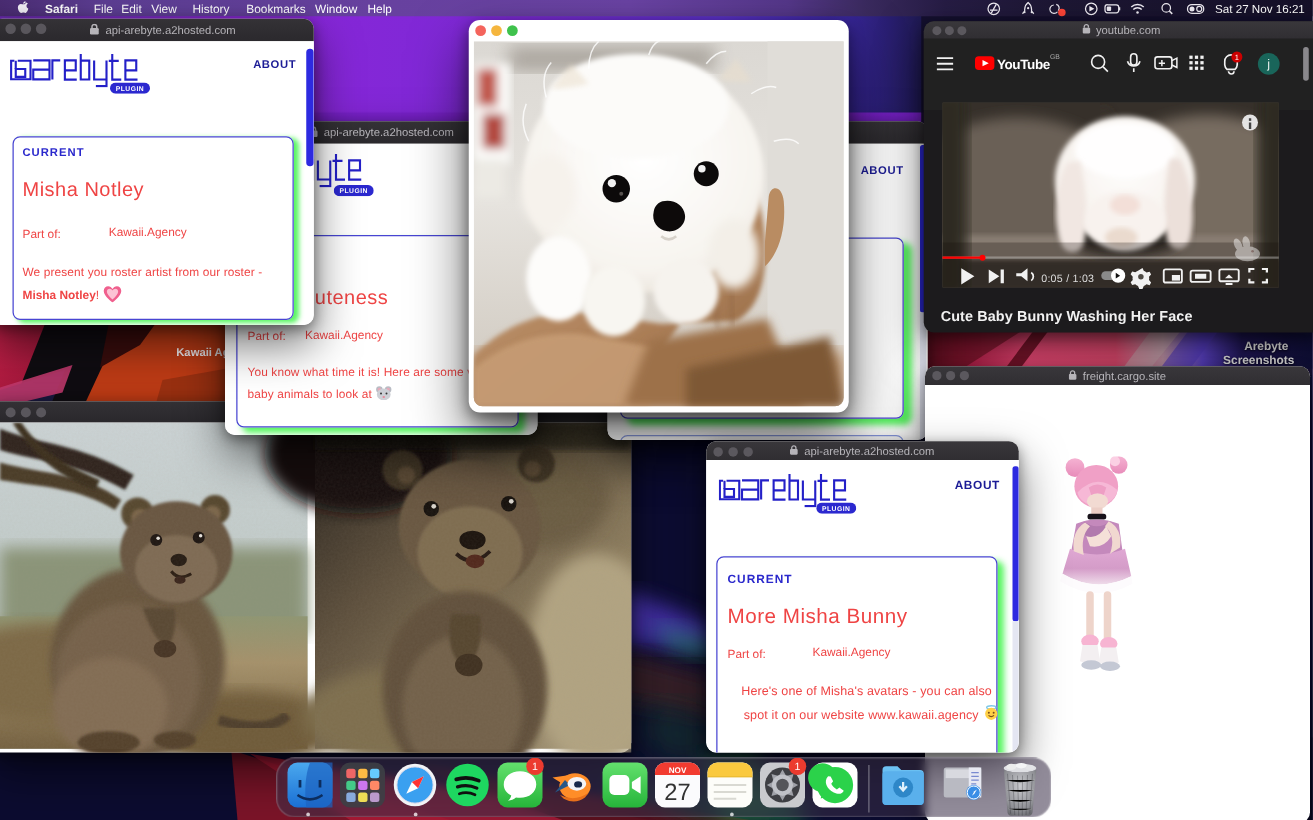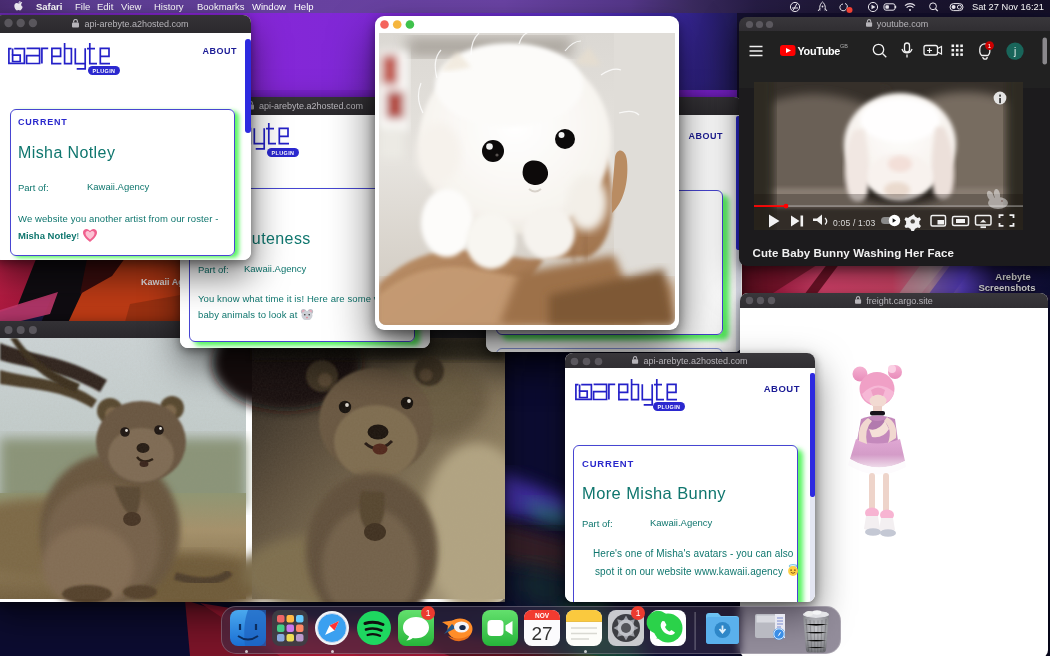--- a/index.html
+++ b/index.html
@@ -1,20 +1,20 @@
 <!DOCTYPE html>
 <html><head><meta charset="utf-8">
 <style>
 html,body{margin:0;padding:0;width:1050px;height:656px;overflow:hidden;font-family:"Liberation Sans",sans-serif;}
 #stage{position:absolute;inset:0;width:1050px;height:656px;background:#0d0d33;}
 .abs{position:absolute;}
 .win{position:absolute;box-shadow:0 16px 36px rgba(0,0,0,.55),0 3px 10px rgba(0,0,0,.4);border-radius:8px;}
 .tbar{position:absolute;left:0;right:0;top:0;display:flex;align-items:center;justify-content:center;color:#b6b4b9;font-size:9px;}
 .lock{display:inline-block;margin-right:4px;}
-.blue{color:#0f766e;}
+.blue{color:#ef4444;}
 </style></head>
 <body>
 <div id="stage">
 <svg class="abs" style="left:0;top:0" width="1050" height="656" viewBox="0 0 1050 656">
 <defs>
 <linearGradient id="wg1" x1="0" y1="0" x2="1" y2="0">
  <stop offset="0" stop-color="#6d2bb4"></stop>
           <stop offset=".18" stop-color="#8a25d8"></stop>
  <stop offset=".40" stop-color="#7c2ad6"></stop>
           <stop offset=".55" stop-color="#5c32cc"></stop>
@@ -279,21 +279,21 @@
         </svg>
 <svg class="abs" style="left:94px;top:33px" width="32" height="9" viewBox="0 0 32 9">
           <use href="#plugbadge"></use>
         </svg>
 <div class="abs" style="right:14px;top:13px;font-size:9px;font-weight:bold;color:#1c1c96;letter-spacing:.5px;">ABOUT</div>
 <div class="abs" style="left:16px;top:76px;width:223px;height:145px;border:1.5px solid #4845d2;border-radius:6px;box-shadow:4px 2px 4px rgba(80,245,90,.95);"></div>
 <div class="abs" style="left:24px;top:84px;font-size:9px;font-weight:bold;color:#2a28cc;letter-spacing:.8px;">CURRENT</div>
 <div class="abs blue" style="left:24px;top:111px;font-size:16px;font-weight:500;letter-spacing:.4px;">Misha Notley</div>
 <div class="abs blue" style="left:24px;top:149px;font-size:9.5px;">Part of:</div>
 <div class="abs blue" style="left:93px;top:148px;font-size:9.5px;">Kawaii.Agency</div>
-<div class="abs blue" style="left:24px;top:180px;font-size:9.5px;letter-spacing:.1px;white-space:nowrap;">We website you another artist from our roster -</div>
+<div class="abs blue" style="left:24px;top:180px;font-size:9.5px;letter-spacing:.1px;white-space:nowrap;">We present you roster artist from our roster -</div>
 <div class="abs blue" style="left:24px;top:195px;font-size:9.5px;font-weight:bold;white-space:nowrap;">Misha Notley<span style="font-weight:normal">!</span> <svg width="16" height="14" viewBox="0 0 16 14" style="vertical-align:-3px">
             <use href="#heartE"></use>
           </svg></div>
 <div class="abs" style="right:0px;top:6px;width:6px;height:94px;background:#2d2ae0;border-radius:3px;"></div>
 </div>
 </div>
 
 <div class="win" style="left:375px;top:16px;width:304px;height:314px;background:#fff;border-radius:9px;box-shadow:0 22px 45px rgba(0,0,0,.6),0 4px 12px rgba(0,0,0,.45);">
 <svg class="abs" style="left:5px;top:4px" width="44" height="10">
         <circle cx="4.5" cy="4.5" r="4.3" fill="#f4645c"></circle>

